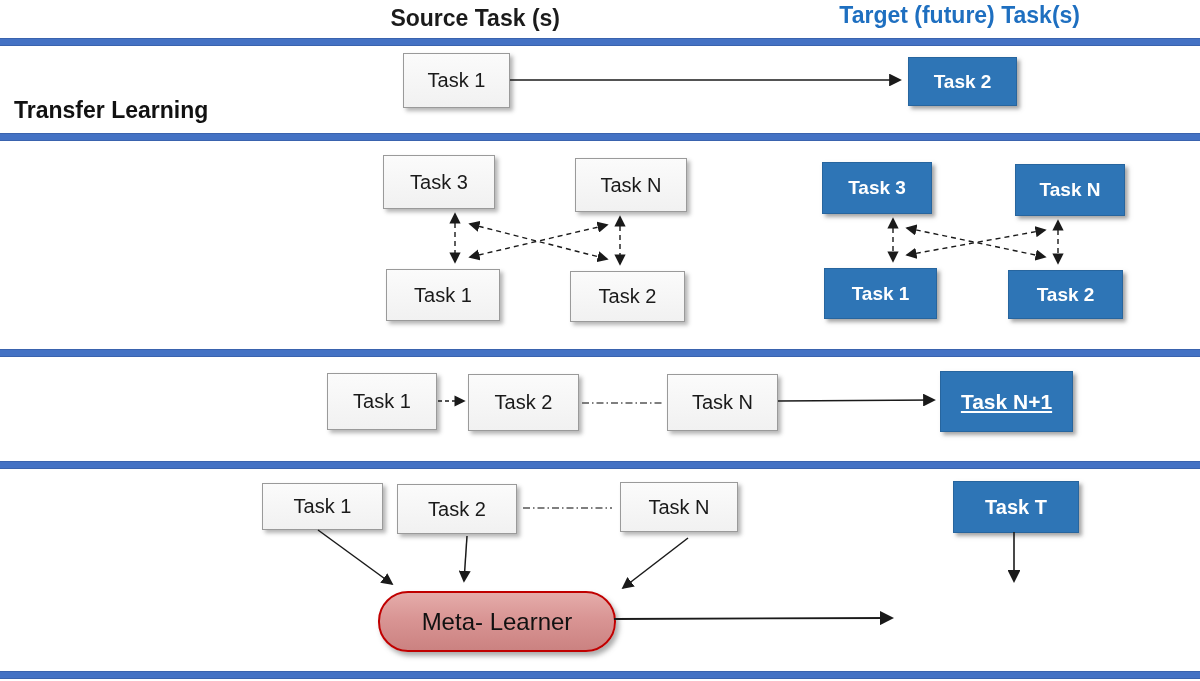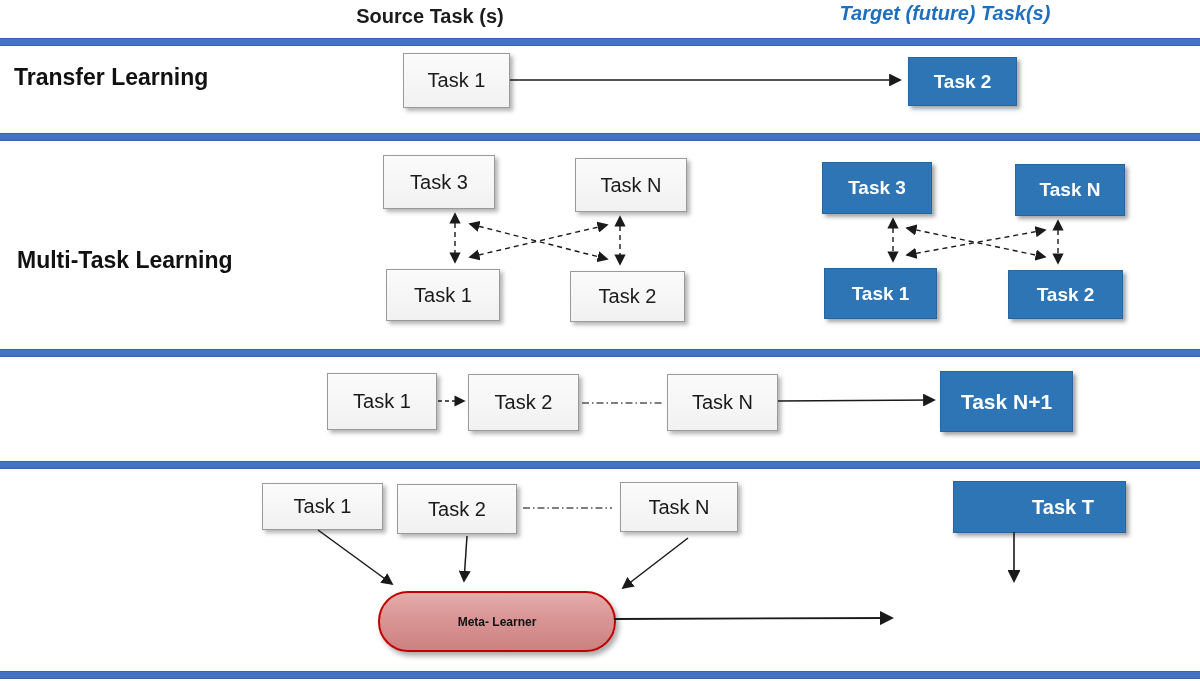--- a/index.html
+++ b/index.html
@@ -4,82 +4,81 @@
 <style>
   html,body{margin:0;padding:0;background:#fff;}
   #canvas{
     position:relative;width:1200px;height:681px;background:#fff;overflow:hidden;
     font-family:"Liberation Sans",sans-serif;
   }
   .divider{
     position:absolute;left:0;width:1200px;height:6px;background:#4472C4;
     border-top:1px solid #3a63ae;border-bottom:1px solid #3a63ae;
   }
-  .colhead{position:absolute;font-weight:bold;font-size:20px;color:#1b1b1b;text-align:center;white-space:nowrap;}
+  .colhead{position:absolute;font-weight:bold;font-size:23px;color:#1b1b1b;text-align:right;white-space:nowrap;}
   .colhead.blue{color:#1E6FC0;}
-  .rowlabel{position:absolute;font-weight:bold;font-size:23px;color:#111;white-space:nowrap;}
+  .rowlabel{position:absolute;font-weight:bold;font-size:23px;color:#111;white-space:nowrap;margin-top:33px;}
   .box{
     position:absolute;display:flex;align-items:center;justify-content:center;
     background:linear-gradient(180deg,#fbfbfb 0%,#f1f1f1 100%);
     border:1px solid #9a9a9a;box-shadow:3px 3px 4px rgba(90,90,90,0.45);
     font-size:20px;color:#1a1a1a;white-space:nowrap;
   }
   .bluebox{
     position:absolute;display:flex;align-items:center;justify-content:center;
     background:#2E75B6;border:1px solid #27659e;box-shadow:3px 3px 4px rgba(90,90,90,0.55);
     font-size:19px;font-weight:bold;color:#fff;white-space:nowrap;
   }
   .pill{
     position:absolute;display:flex;align-items:center;justify-content:center;
     background:linear-gradient(180deg,#E5ACAA 0%,#D99594 45%,#CB8281 100%);
     border:2.5px solid #C00000;border-radius:30px;
     box-shadow:3px 4px 5px rgba(90,90,90,0.5);
-    font-size:12px;font-weight:bold;color:#111;white-space:nowrap;
+    font-size:24px;font-weight:normal;color:#111;white-space:nowrap;
   }
   svg.arrows{position:absolute;left:0;top:0;pointer-events:none;}
 </style>
 </head>
 <body>
 
 <div id="canvas">
 
   <div class="colhead" style="left:300px;top:5px;width:260px;">Source Task (s)</div>
-  <div class="colhead blue" style="left:810px;top:2px;width:270px;font-style:italic;">Target (future) Task(s)</div>
+  <div class="colhead blue" style="left:810px;top:2px;width:270px;">Target (future) Task(s)</div>
 
   <div class="divider" style="top:38px;"></div>
   <div class="divider" style="top:133px;"></div>
   <div class="divider" style="top:349px;"></div>
   <div class="divider" style="top:461px;"></div>
   <div class="divider" style="top:671px;"></div>
 
   <div class="rowlabel" style="left:14px;top:64px;">Transfer Learning</div>
-  <div class="rowlabel" style="left:17px;top:247px;">Multi-Task Learning</div>
 
   <div class="box" style="left:403px;top:53px;width:105px;height:53px;">Task 1</div>
   <div class="bluebox" style="left:908px;top:57px;width:107px;height:47px;">Task 2</div>
 
   <div class="box" style="left:383px;top:155px;width:110px;height:52px;">Task 3</div>
   <div class="box" style="left:575px;top:158px;width:110px;height:52px;">Task N</div>
   <div class="box" style="left:386px;top:269px;width:112px;height:50px;">Task 1</div>
   <div class="box" style="left:570px;top:271px;width:113px;height:49px;">Task 2</div>
 
   <div class="bluebox" style="left:822px;top:162px;width:108px;height:50px;">Task 3</div>
   <div class="bluebox" style="left:1015px;top:164px;width:108px;height:50px;">Task N</div>
   <div class="bluebox" style="left:824px;top:268px;width:111px;height:49px;">Task 1</div>
   <div class="bluebox" style="left:1008px;top:270px;width:113px;height:47px;">Task 2</div>
 
   <div class="box" style="left:327px;top:373px;width:108px;height:55px;">Task 1</div>
   <div class="box" style="left:468px;top:374px;width:109px;height:55px;">Task 2</div>
   <div class="box" style="left:667px;top:374px;width:109px;height:55px;">Task N</div>
-  <div class="bluebox" style="left:940px;top:371px;width:131px;height:59px;font-size:21px;">Task N+1</div>
+  <div class="bluebox" style="left:940px;top:371px;width:131px;height:59px;font-size:21px;text-decoration:underline;">Task N+1</div>
 
   <div class="box" style="left:262px;top:483px;width:119px;height:45px;">Task 1</div>
   <div class="box" style="left:397px;top:484px;width:118px;height:48px;">Task 2</div>
   <div class="box" style="left:620px;top:482px;width:116px;height:48px;">Task N</div>
-  <div class="bluebox" style="left:953px;top:481px;width:124px;height:50px;font-size:20px;padding-left:47px;">Task T</div>
+  <div class="bluebox" style="left:953px;top:481px;width:124px;height:50px;font-size:20px;">Task T</div>
   <div class="pill" style="left:378px;top:591px;width:234px;height:57px;">Meta- Learner</div>
 
   <svg class="arrows" width="1200" height="681" viewBox="0 0 1200 681">
     <defs>
       <marker id="ah" viewBox="0 0 10 10" refX="8.5" refY="5" markerWidth="8" markerHeight="8" orient="auto-start-reverse">
         <path d="M0,0 L10,5 L0,10 z" fill="#1a1a1a"></path>
       </marker>
     </defs>
 
     

